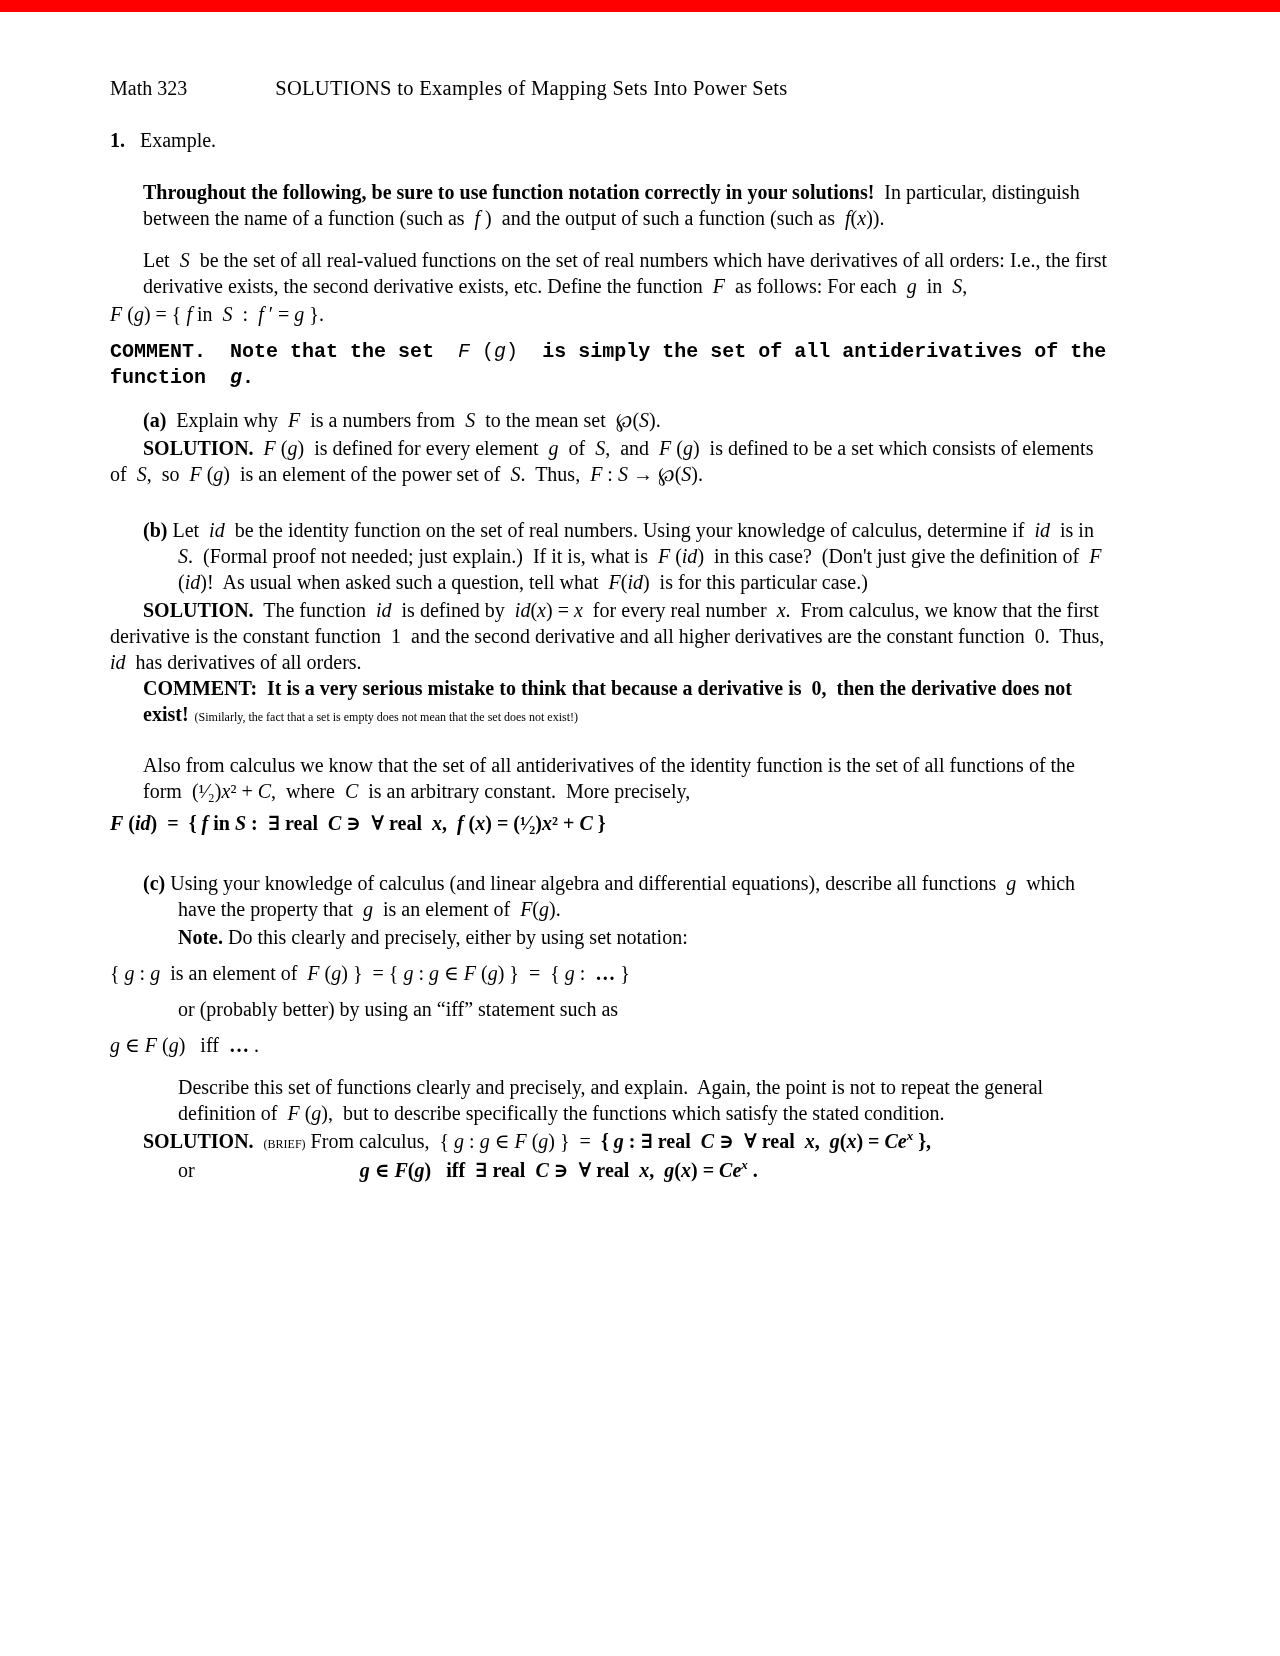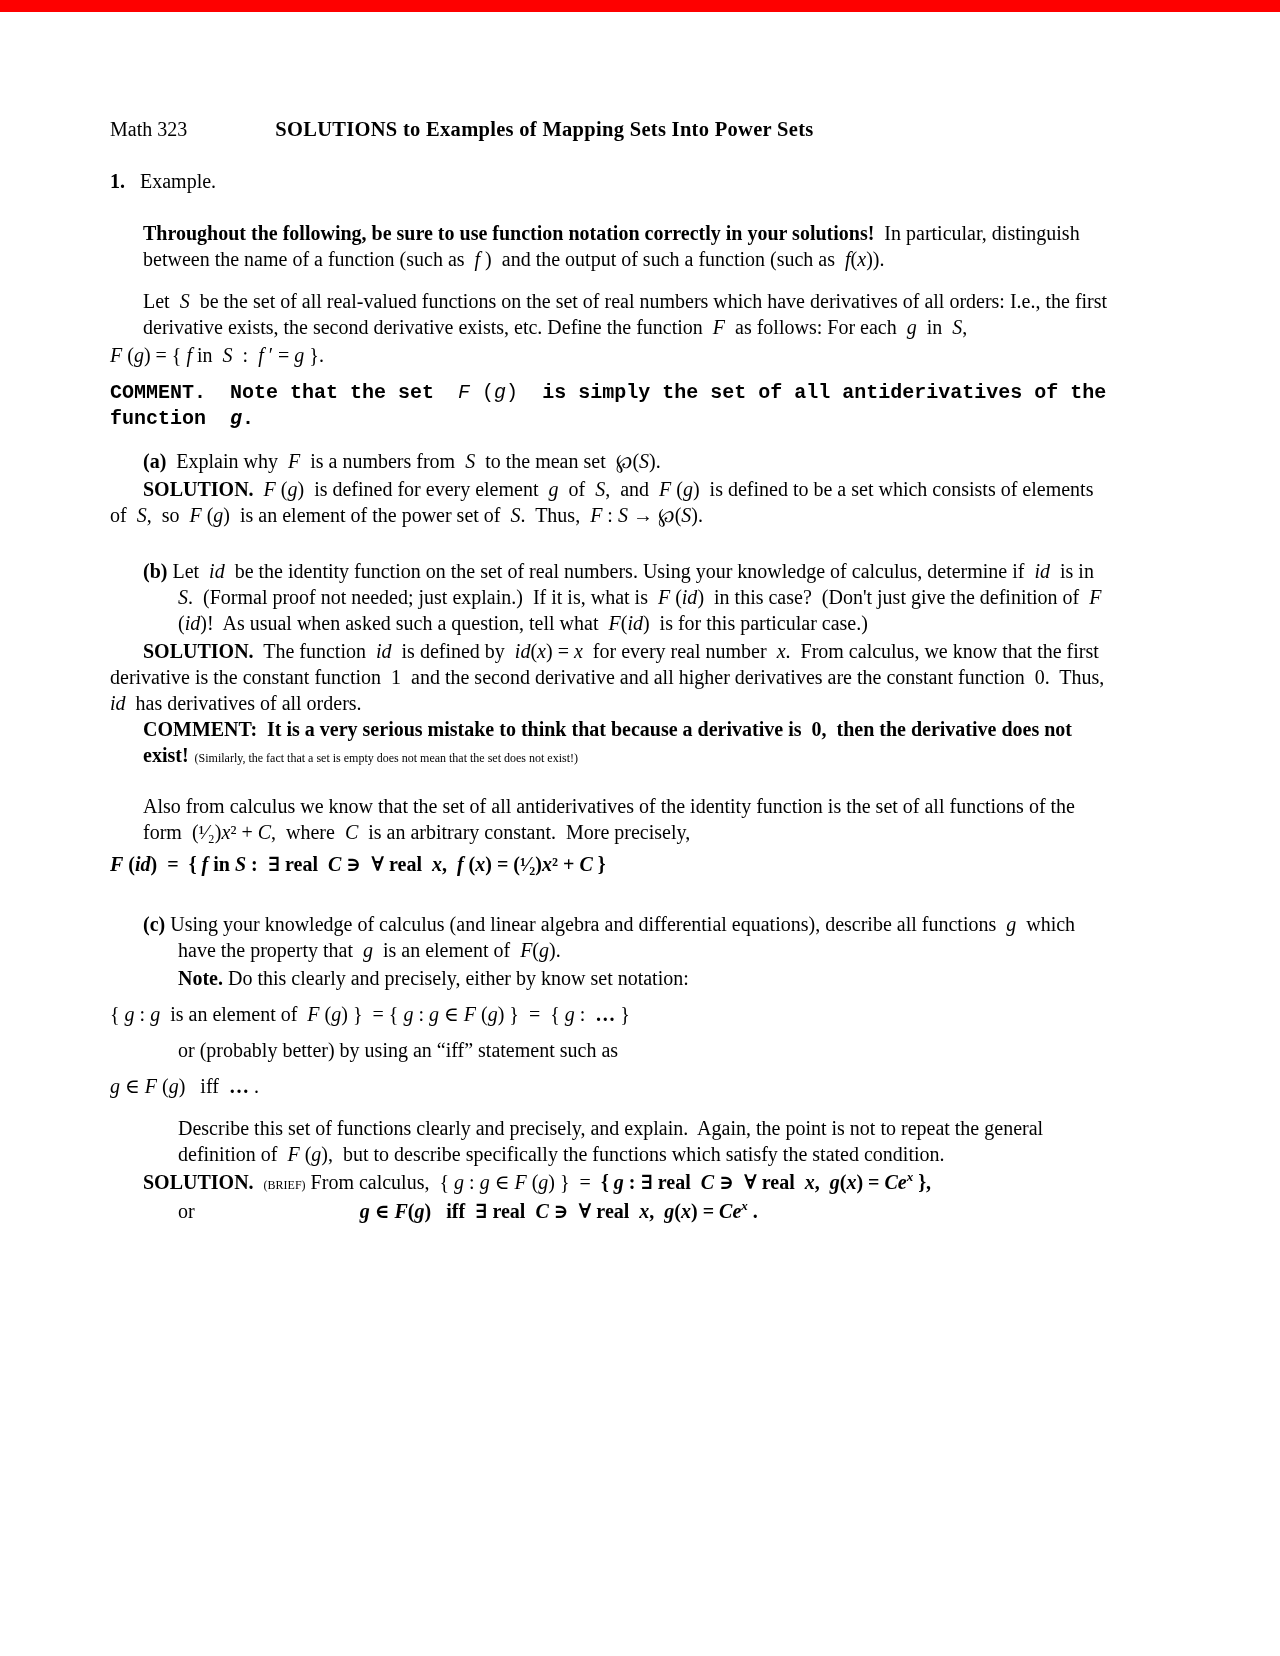--- a/index.html
+++ b/index.html
@@ -11,36 +11,36 @@
     font-family: "Liberation Serif", "DejaVu Serif", serif;
     font-size: 20px;
     overflow: hidden;
   }
   .top-bar {
     width: 100%;
     height: 12px;
     background: #fe0000;
   }
   .page {
-    padding: 104px 170px 0 110px; 
+    padding: 63px 170px 0 110px; 
   }
   .blk {
     line-height: 26px;
     margin: 0 0 16px 0;
     white-space: pre-wrap;
   }
   .title {
     display: flex;
     gap: 88px;
     align-items: baseline;
     margin-bottom: 26px;
     white-space: normal;
   }
   .t-right {
-    font-weight: bold;
+    font-weight: normal;
     font-size: 20.5px;
     letter-spacing: 0.3px;
     text-align: right;
   }
   .p0 { margin-left: 0; }
   .p1 { margin-left: 33px; }
   .p2 { margin-left: 68px; }
   .hang { margin-left: 68px; text-indent: -35px; }
   .sol { margin-left: 0; text-indent: 33px; }
   .center { text-align: left; text-indent: 0; }
@@ -66,21 +66,21 @@
       <div class="blk center" style="margin-bottom: 12px;"><span class="ital">F</span><span> (</span><span class="ital">g</span><span>) = { </span><span class="ital">f</span><span> in  </span><span class="ital">S</span><span>  :  </span><span class="ital">f</span><span> ′ = </span><span class="ital">g</span><span> }.</span></div>
       <div class="blk p0" style="margin-bottom: 16px; font-family: Liberation Mono, monospace;"><span class="bold">COMMENT.  Note that the set  </span><span class="ital">F</span><span> (</span><span class="ital">g</span><span>)  </span><span class="bold">is simply the set of all antiderivatives of the function  </span><span class="bold ital">g</span><span class="bold">.</span></div>
       <div class="blk hang" style="margin-bottom: 2px;"><span class="bold">(a)</span><span>  Explain why  </span><span class="ital">F</span><span>  is a numbers from  </span><span class="ital">S</span><span>  to the mean set  ℘(</span><span class="ital">S</span><span>).</span></div>
       <div class="blk sol" style="margin-bottom: 0px;"><span class="bold">SOLUTION.</span><span>  </span><span class="ital">F</span><span> (</span><span class="ital">g</span><span>)  is defined for every element  </span><span class="ital">g</span><span>  of  </span><span class="ital">S</span><span>,  and  </span><span class="ital">F</span><span> (</span><span class="ital">g</span><span>)  is defined to be a set which consists of elements of  </span><span class="ital">S</span><span>,  so  </span><span class="ital">F</span><span> (</span><span class="ital">g</span><span>)  is an element of the power set of  </span><span class="ital">S</span><span>.  Thus,  </span><span class="ital">F</span><span> : </span><span class="ital">S</span><span> → ℘(</span><span class="ital">S</span><span>).</span></div>
       <div class="blk hang" style="margin-top: 30px; margin-bottom: 2px;"><span class="bold">(b)</span><span> Let  </span><span class="ital">id</span><span>  be the identity function on the set of real numbers. Using your knowledge of calculus, determine if  </span><span class="ital">id</span><span>  is in  </span><span class="ital">S</span><span>.  (Formal proof not needed; just explain.)  If it is, what is  </span><span class="ital">F</span><span> (</span><span class="ital">id</span><span>)  in this case?  (Don't just give the definition of  </span><span class="ital">F</span><span> (</span><span class="ital">id</span><span>)!  As usual when asked such a question, tell what  </span><span class="ital">F</span><span>(</span><span class="ital">id</span><span>)  is for this particular case.)</span></div>
       <div class="blk sol" style="margin-bottom: 0px;"><span class="bold">SOLUTION.</span><span>  The function  </span><span class="ital">id</span><span>  is defined by  </span><span class="ital">id</span><span>(</span><span class="ital">x</span><span>) = </span><span class="ital">x</span><span>  for every real number  </span><span class="ital">x</span><span>.  From calculus, we know that the first derivative is the constant function  1  and the second derivative and all higher derivatives are the constant function  0.  Thus,  </span><span class="ital">id</span><span>  has derivatives of all orders.</span></div>
       <div class="blk p1" style="margin-bottom: 0px;"><span class="bold">COMMENT:  It is a very serious mistake to think that because a derivative is  0,  then the derivative does not exist!</span><span class="small">  (Similarly, the fact that a set is empty does not mean that the set does not exist!)</span></div>
       <div class="blk p1" style="margin-top: 22px; margin-bottom: 6px;"><span>Also from calculus we know that the set of all antiderivatives of the identity function is the set of all functions of the form  (¹⁄₂)</span><span class="ital">x</span><span>² + </span><span class="ital">C</span><span>,  where  </span><span class="ital">C</span><span>  is an arbitrary constant.  More precisely,</span></div>
       <div class="blk center" style="margin-bottom: 0px;"><span class="bold ital">F</span><span class="bold"> (</span><span class="bold ital">id</span><span class="bold">)  =  { </span><span class="bold ital">f</span><span class="bold"> in </span><span class="bold ital">S</span><span class="bold"> :  ∃ real  </span><span class="bold ital">C</span><span class="bold"> ∋  ∀ real  </span><span class="bold ital">x</span><span class="bold">,  </span><span class="bold ital">f</span><span class="bold"> (</span><span class="bold ital">x</span><span class="bold">) = (¹⁄₂)</span><span class="bold ital">x</span><span class="bold">² + </span><span class="bold ital">C</span><span class="bold"> }</span></div>
       <div class="blk hang" style="margin-top: 34px; margin-bottom: 2px;"><span class="bold">(c)</span><span> Using your knowledge of calculus (and linear algebra and differential equations), describe all functions  </span><span class="ital">g</span><span>  which have the property that  </span><span class="ital">g</span><span>  is an element of  </span><span class="ital">F</span><span>(</span><span class="ital">g</span><span>).</span></div>
-      <div class="blk p2" style="margin-bottom: 10px;"><span class="bold">Note.</span><span> Do this clearly and precisely, either by know set notation:</span></div>
+      <div class="blk p2" style="margin-bottom: 10px;"><span class="bold">Note.</span><span> Do this clearly and precisely, either by using set notation:</span></div>
       <div class="blk center" style="margin-bottom: 10px;"><span>{ </span><span class="ital">g</span><span> : </span><span class="ital">g</span><span>  is an element of  </span><span class="ital">F</span><span> (</span><span class="ital">g</span><span>) }  = { </span><span class="ital">g</span><span> : </span><span class="ital">g</span><span> ∈ </span><span class="ital">F</span><span> (</span><span class="ital">g</span><span>) }  =  { </span><span class="ital">g</span><span> :  </span><span class="bold">…</span><span> }</span></div>
       <div class="blk p2" style="margin-bottom: 10px;"><span>or (probably better) by using an “iff” statement such as</span></div>
       <div class="blk center" style=""><span class="ital">g</span><span> ∈ </span><span class="ital">F</span><span> (</span><span class="ital">g</span><span>)   iff  </span><span class="bold">…</span><span> .</span></div>
       <div class="blk p2" style="margin-bottom: 2px;"><span>Describe this set of functions clearly and precisely, and explain.  Again, the point is not to repeat the general definition of  </span><span class="ital">F</span><span> (</span><span class="ital">g</span><span>),  but to describe specifically the functions which satisfy the stated condition.</span></div>
       <div class="blk sol" style="margin-bottom: 0px;"><span class="bold">SOLUTION.</span><span>  </span><span class="small">(BRIEF)</span><span> From calculus,  { </span><span class="ital">g</span><span> : </span><span class="ital">g</span><span> ∈ </span><span class="ital">F</span><span> (</span><span class="ital">g</span><span>) }  =  </span><span class="bold">{ </span><span class="bold ital">g</span><span class="bold"> : </span><span class="bold">∃ real  </span><span class="bold ital">C</span><span class="bold"> ∋  </span><span class="bold">∀ real  </span><span class="bold ital">x</span><span class="bold">,  </span><span class="bold ital">g</span><span class="bold">(</span><span class="bold ital">x</span><span class="bold">) = </span><span class="bold ital">Ce</span><sup class="bold ital">x</sup><span class="bold"> },</span></div>
       <div class="blk p2" style="margin-bottom: 0px;"><span>or                                 </span><span class="bold ital">g</span><span class="bold"> ∈ </span><span class="bold ital">F</span><span class="bold">(</span><span class="bold ital">g</span><span class="bold">)   iff  </span><span class="bold">∃ real  </span><span class="bold ital">C</span><span class="bold"> ∋  </span><span class="bold">∀ real  </span><span class="bold ital">x</span><span class="bold">,  </span><span class="bold ital">g</span><span class="bold">(</span><span class="bold ital">x</span><span class="bold">) = </span><span class="bold ital">Ce</span><sup class="bold ital">x</sup><span class="bold"> .</span></div>
     </div>
 </div>
 
 </body></html>

